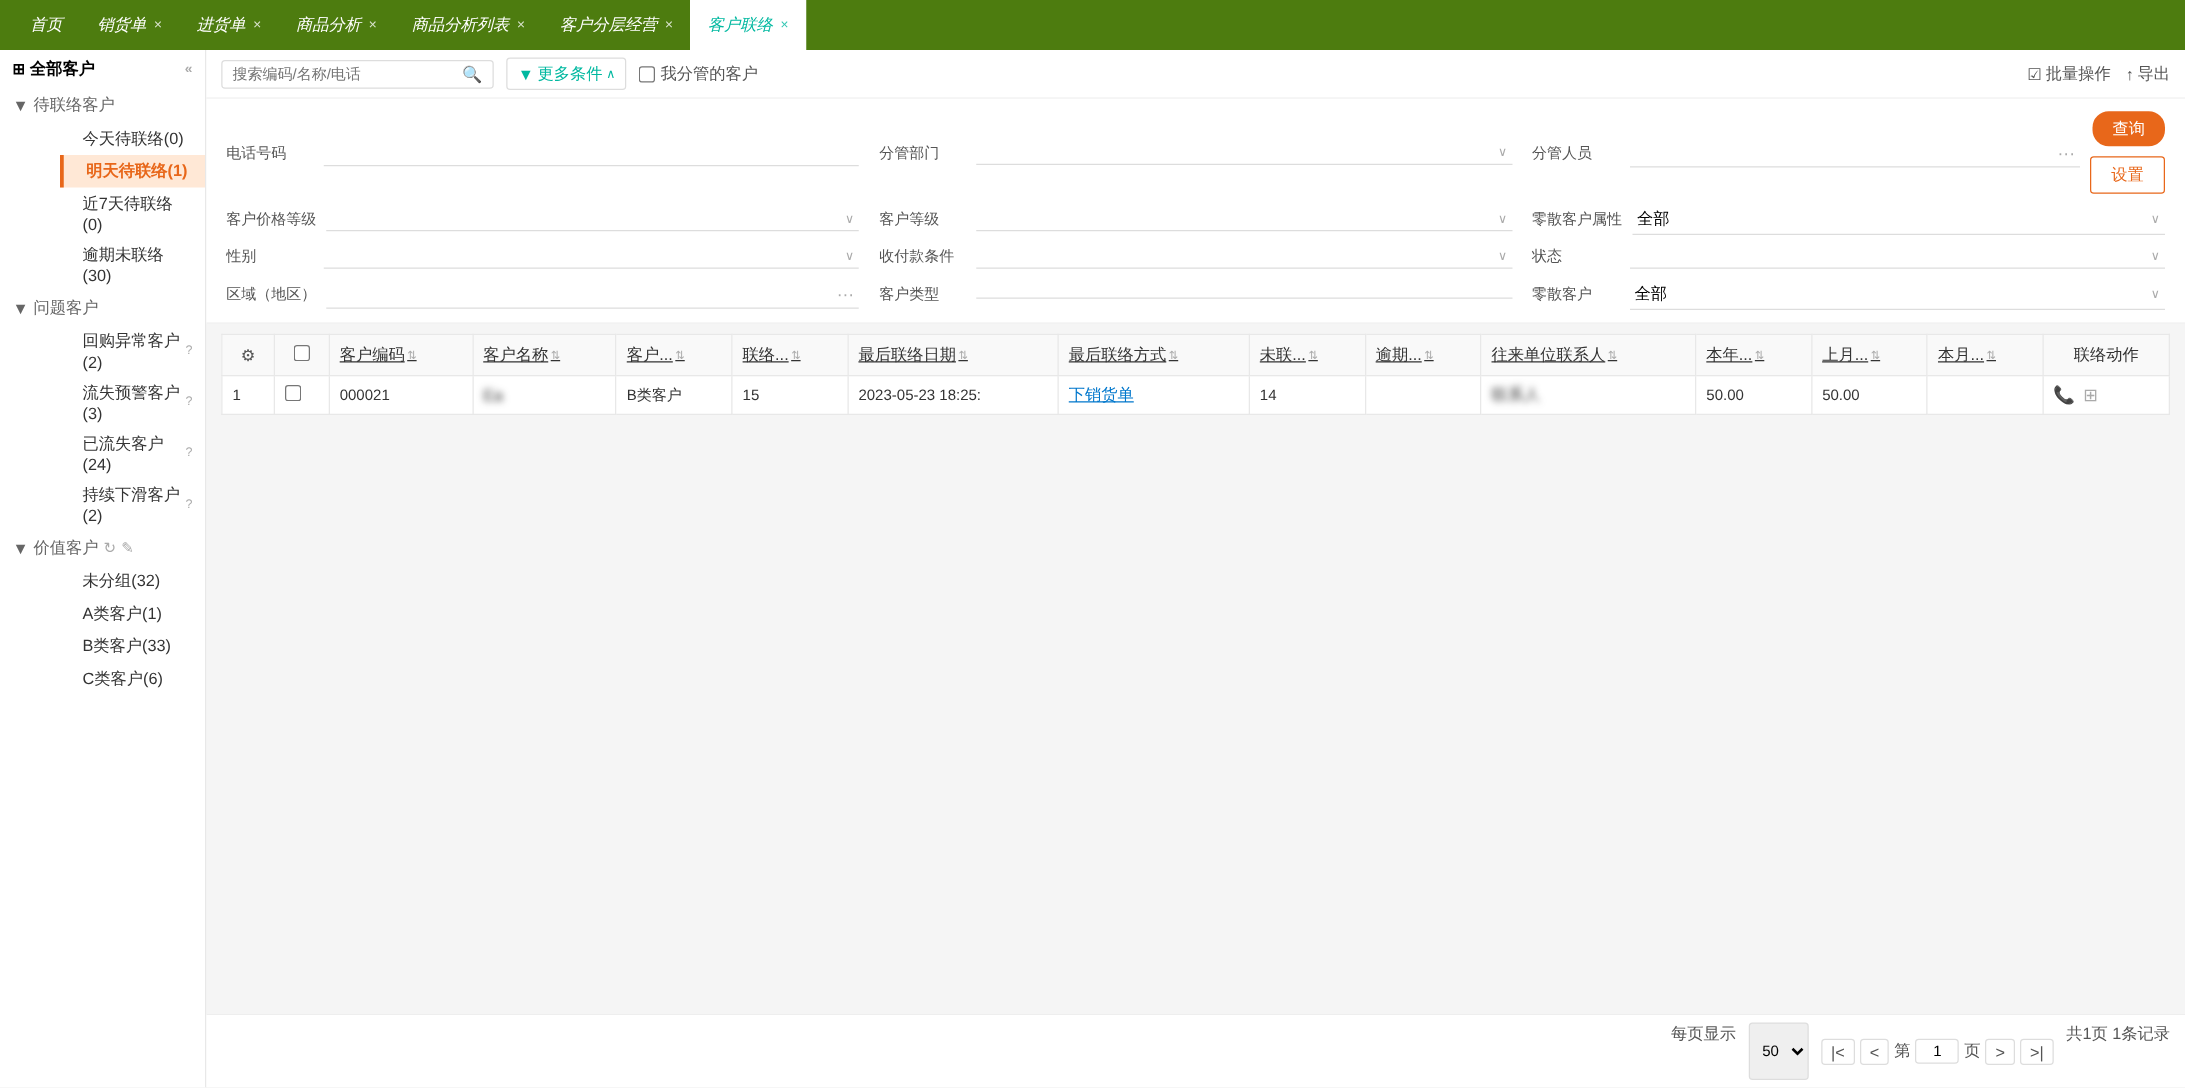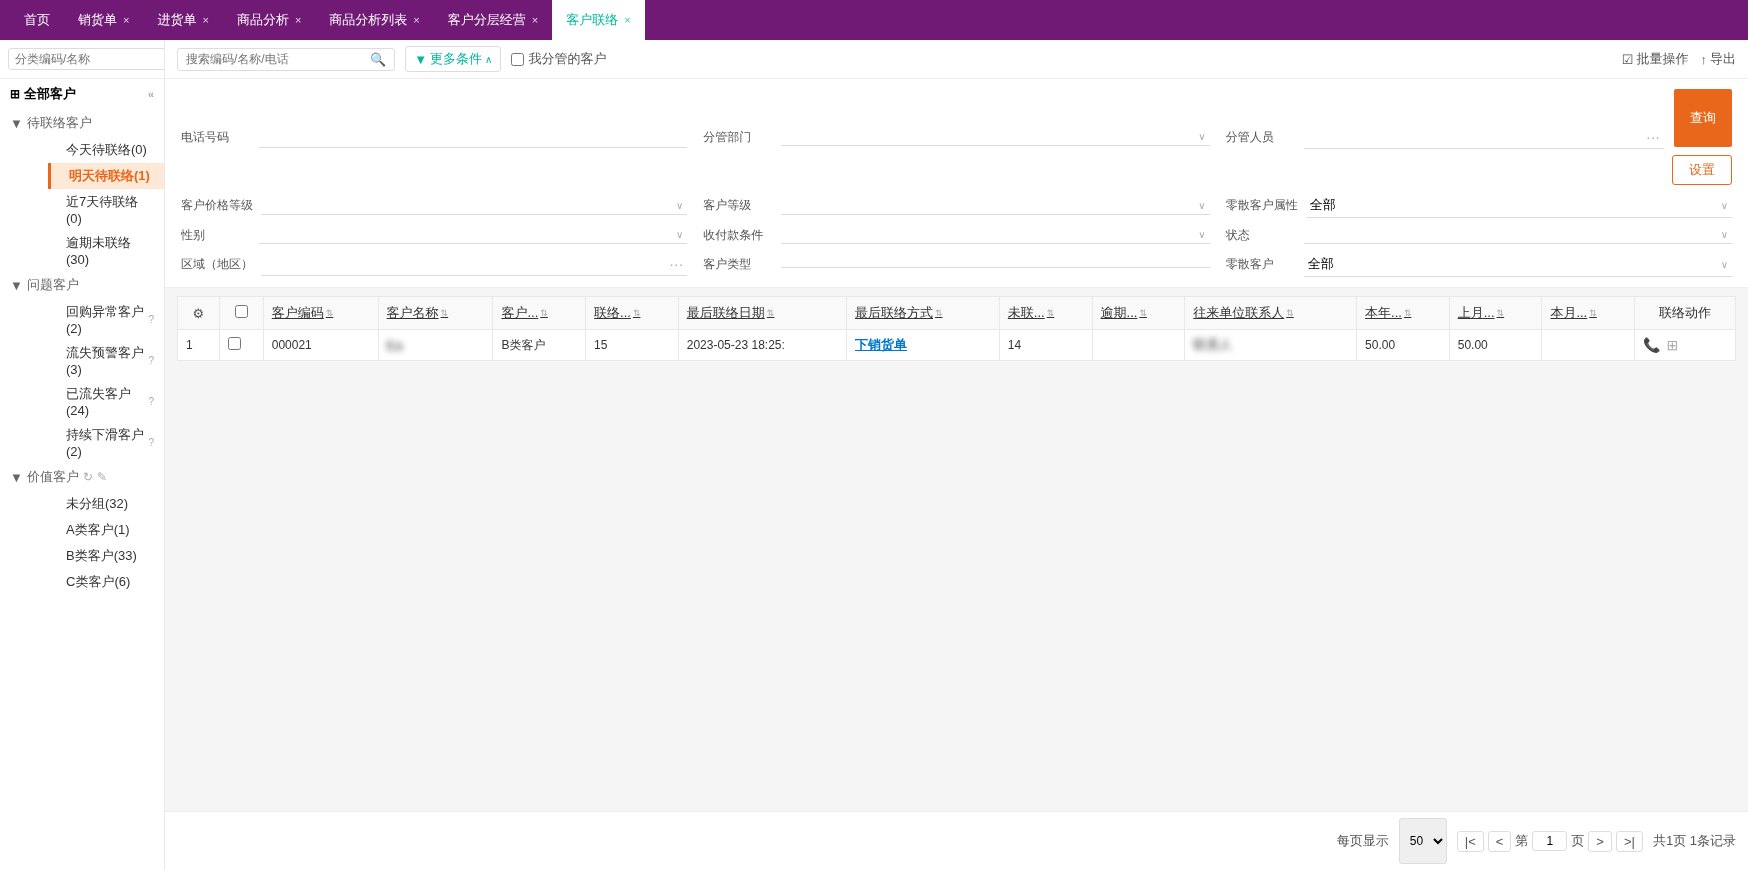--- a/index.html
+++ b/index.html
@@ -1,20 +1,20 @@
 <!DOCTYPE html>
 <html><head>
   <meta charset="utf-8">
   <style>
     * { box-sizing: border-box; margin: 0; padding: 0; font-family: 'Microsoft YaHei', Arial, sans-serif; font-size: 13px; }
     body { background: #f5f5f5; overflow: hidden; }
 
     
     .top-nav {
-      display: flex; align-items: center; background: #701a75; height: 40px; padding: 0 10px;
+      display: flex; align-items: center; background: #4d7c0f; height: 40px; padding: 0 10px; font-style: italic;
     }
     .nav-item {
       color: #fff; padding: 0 14px; height: 40px; display: flex; align-items: center; cursor: pointer; white-space: nowrap; font-size: 13px;
     }
     .nav-item.active { background: #fff; color: #00b8a0; }
     .nav-item .close-x { margin-left: 6px; font-size: 11px; opacity: 0.8; }
 
     
     .main-layout { display: flex; height: calc(100vh - 40px); background: #f5f5f5; }
 
@@ -45,38 +45,38 @@
 
     
     .advanced-filter { background: #fff; padding: 10px 16px; border-bottom: 1px solid #eee; display: grid; grid-template-columns: 1fr 1fr 1fr; gap: 8px 16px; }
     .filter-row { display: flex; align-items: center; gap: 8px; }
     .filter-label { color: #555; font-size: 12px; white-space: nowrap; min-width: 70px; }
     .filter-input { flex: 1; border: none; border-bottom: 1px solid #ddd; outline: none; padding: 3px 4px; font-size: 12px; color: #333; background: transparent; }
     .filter-select { flex: 1; display: flex; align-items: center; border-bottom: 1px solid #ddd; padding: 3px 4px; cursor: pointer; justify-content: space-between; }
     .filter-select .chev { color: #aaa; font-size: 10px; }
     .filter-dots { color: #aaa; cursor: pointer; font-size: 14px; margin-left: 4px; }
 
-    .query-btn { background: #e8671a; color: #fff; border: none; padding: 20px 16px; border-radius: 2px; cursor: pointer; font-size: 13px; }
+    .query-btn { background: #e8671a; color: #fff; border: none; padding: 5px 16px; border-radius: 13px; cursor: pointer; font-size: 13px; }
     .set-btn { background: #fff; color: #e8671a; border: 1px solid #e8671a; padding: 5px 16px; border-radius: 3px; cursor: pointer; font-size: 13px; margin-top: 4px; }
     .filter-actions { display: flex; flex-direction: column; align-items: flex-end; justify-content: center; gap: 4px; }
 
     
     .table-area { flex: 1; overflow: auto; padding: 8px 12px; }
     .data-table { width: 100%; border-collapse: collapse; background: #fff; }
     .data-table th { background: #f9f9f9; border: 1px solid #e8e8e8; padding: 7px 8px; font-size: 12px; font-weight: normal; color: #333; white-space: nowrap; }
     .data-table td { border: 1px solid #e8e8e8; padding: 6px 8px; font-size: 12px; color: #333; white-space: nowrap; }
-    .data-table .link-text { color: #0077cc; text-decoration: underline; cursor: pointer; font-weight: bold; }
+    .data-table .link-text { color: #0077cc; text-decoration: underline; cursor: pointer; }
     .action-icons { display: flex; gap: 6px; }
     .action-icon { color: #aaa; cursor: pointer; font-size: 14px; }
     .gear-icon { color: #555; }
     .col-sort { display: flex; align-items: center; gap: 2px; cursor: pointer; text-decoration: underline; }
     .sort-arrow { font-size: 9px; color: #aaa; }
 
     
-    .table-footer { display: flex; align-items: center; justify-content: flex-end; padding: 6px 12px; background: #fff; border-top: 1px solid #eee; gap: 10px; font-size: 12px; color: #555; }
+    .table-footer { display: flex; justify-content: flex-end; padding: 6px 12px; background: #fff; border-top: 1px solid #eee; gap: 10px; font-size: 12px; color: #555; }
     .page-size-select { border: 1px solid #ddd; border-radius: 3px; padding: 14px 6px; font-size: 12px; }
     .page-nav { display: flex; align-items: center; gap: 4px; }
     .page-btn { border: 1px solid #ddd; background: #fff; padding: 2px 7px; border-radius: 3px; cursor: pointer; color: #555; }
     .page-input { border: 1px solid #ddd; border-radius: 3px; padding: 2px 5px; width: 35px; text-align: center; font-size: 12px; }
 
     
     ::-webkit-scrollbar { width: 5px; height: 5px; }
     ::-webkit-scrollbar-track { background: #f1f1f1; }
     ::-webkit-scrollbar-thumb { background: #ccc; border-radius: 3px; }
 
@@ -109,24 +109,20 @@
   </div>
   <div class="nav-item active">
     <span>客户联络</span>
     <span class="close-x">×</span>
   </div>
 </nav>
 
 <div class="main-layout">
 
   <aside class="sidebar">
-    <div class="sidebar-search">
-      <input type="text" placeholder="分类编码/名称" style="">
-
-    </div>
 
     <div class="sidebar-section-header">
       <span class="icon">⊞</span>
       <span>全部客户</span>
       <span class="sidebar-collapse">«</span>
     </div>
 
     <div class="sidebar-group-title">
       <span class="triangle">▼</span>
       <span>待联络客户</span>

